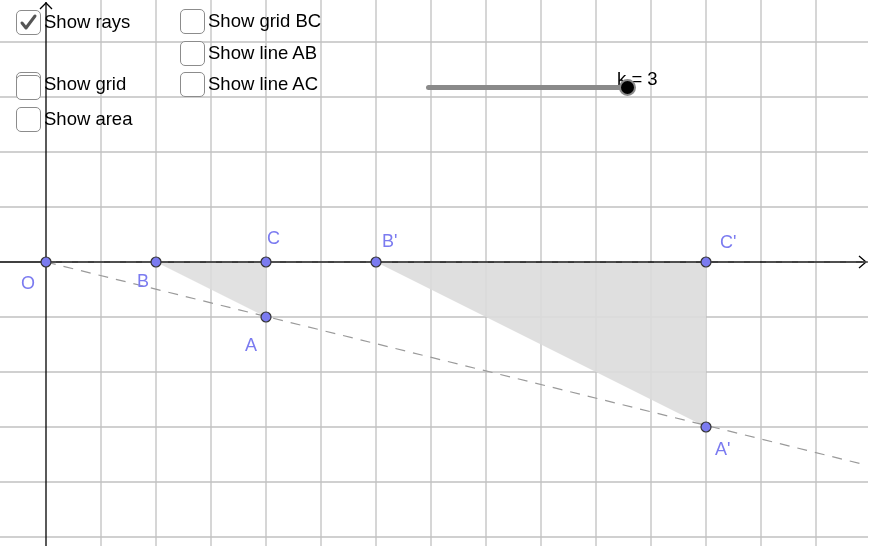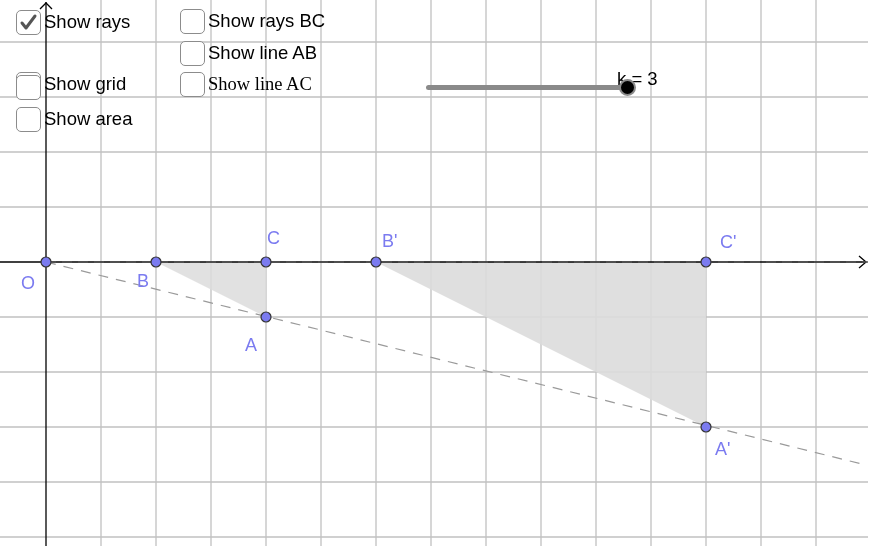--- a/index.html
+++ b/index.html
@@ -100,26 +100,26 @@
 <div class="cb-row" style="left:16px;top:73px;">
   <span class="cb-box"></span>
 </div>
 <div class="cb-row" style="left:16px;top:105px;">
   <span class="cb-box"></span>
   <span class="cb-label">Show area</span>
 </div>
 
 <div class="cb-row" style="left:180px;top:7px;">
   <span class="cb-box"></span>
-  <span class="cb-label">Show rays BC</span>
+  <span class="cb-label">Show grid BC</span>
 </div>
 <div class="cb-row" style="left:180px;top:39px;">
   <span class="cb-box"></span>
   <span class="cb-label">Show line AB</span>
 </div>
-<div class="cb-row" style="left:180px;top:70px;font-family:Liberation Serif, serif;">
+<div class="cb-row" style="left:180px;top:70px;">
   <span class="cb-box"></span>
   <span class="cb-label">Show line AC</span>
 </div>
 
 <span class="slider-label">k = 3</span>
 <div class="slider-track"></div>
 <div class="slider-thumb"></div>
 
 </body></html>

